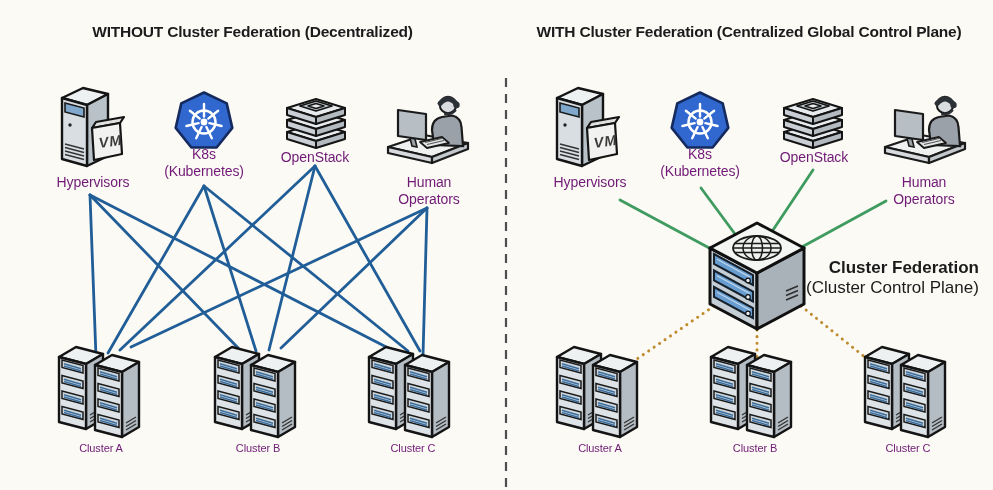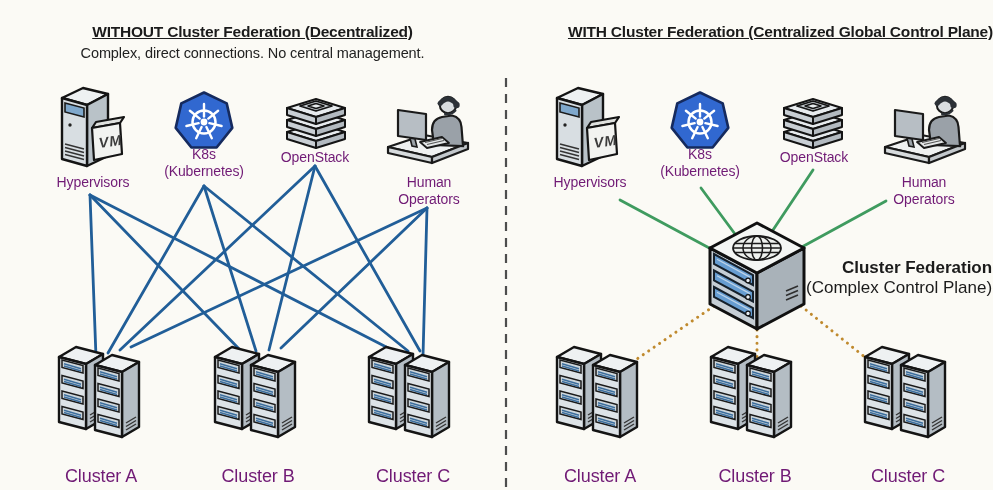--- a/index.html
+++ b/index.html
@@ -4,25 +4,25 @@
 <style>
   html,body{margin:0;padding:0;background:#e8e8e8;}
   .canvas{
     position:relative;width:993px;height:490px;overflow:hidden;
     background:#fbfaf5;
     font-family:"Liberation Sans", sans-serif;
     color:#1b1b1b;
   }
   .scene{position:absolute;left:0;top:0;width:993px;height:490px;pointer-events:none;}
   .panel-head{position:absolute;top:23px;text-align:center;}
-  .panel-head .t{font-size:15.5px;font-weight:700;letter-spacing:-0.2px;text-decoration:underline;}
+  .panel-head .t{font-size:15.5px;font-weight:700;letter-spacing:-0.2px;}
   .panel-head .s{font-size:14.5px;margin-top:4px;letter-spacing:-0.1px;color:#222;}
   .lbl{position:absolute;transform:translateX(-50%);text-align:center;
        font-size:14px;line-height:17px;white-space:nowrap;color:#701a75;letter-spacing:-0.1px;}
-  .lbl.cluster{font-size:18px;margin-top:28px;}
+  .lbl.cluster{font-size:11px;}
   .fed-label{position:absolute;left:806px;top:258px;font-size:17px;line-height:20px;white-space:nowrap;text-align:right;}
   .fed-label .b{font-weight:700;}
   svg text.vm{font-family:"Liberation Sans",sans-serif;font-size:14.5px;font-style:italic;font-weight:700;fill:#3c3c3c;letter-spacing:1px;}
 </style>
 </head>
 <body>
 
 <div class="canvas" style="background: rgb(251, 250, 245);">
 
   <svg class="scene" viewBox="0 0 993 490">
@@ -202,54 +202,53 @@
       <g stroke="#2e2e2e" stroke-width="1.6">
         <line x1="786" y1="291" x2="798" y2="286"></line>
         <line x1="786" y1="295.5" x2="798" y2="290.5"></line>
         <line x1="786" y1="300" x2="798" y2="295"></line>
       </g>
     </g>
   </svg>
 
   <div class="panel-head" style="left:0;width:505px;">
     <div class="t">WITHOUT Cluster Federation (Decentralized)</div>
-    <div class="s">Complex, direct connections. No central management.</div>
   </div>
 
   <div class="lbl" style="left:93px;top:174px;">Hypervisors</div>
   <div class="lbl" style="left:204px;top:146px;">
     <span style="display:block">K8s</span>
     <span style="display:block">(Kubernetes)</span>
   </div>
   <div class="lbl" style="left:315px;top:149px;">OpenStack</div>
   <div class="lbl" style="left:429px;top:174px;">
     <span style="display:block">Human</span>
     <span style="display:block">Operators</span>
   </div>
   <div class="lbl cluster" style="left:101px;top:440px;">Cluster A</div>
   <div class="lbl cluster" style="left:258px;top:440px;">Cluster B</div>
   <div class="lbl cluster" style="left:413px;top:440px;">Cluster C</div>
 
-  <div class="panel-head" style="left:505px;width:488px;text-align:right;">
+  <div class="panel-head" style="left:505px;width:488px;">
     <div class="t">WITH Cluster Federation (Centralized Global Control Plane)</div>
   </div>
 
   <div class="lbl" style="left:590px;top:174px;">Hypervisors</div>
   <div class="lbl" style="left:700px;top:146px;">
     <span style="display:block">K8s</span>
     <span style="display:block">(Kubernetes)</span>
   </div>
   <div class="lbl" style="left:814px;top:149px;">OpenStack</div>
   <div class="lbl" style="left:924px;top:174px;">
     <span style="display:block">Human</span>
     <span style="display:block">Operators</span>
   </div>
 
   <div class="fed-label">
     <span class="b" style="display:block">Cluster Federation</span>
-    <span style="display:block">(Complex Control Plane)</span>
+    <span style="display:block">(Cluster Control Plane)</span>
   </div>
 
   <div class="lbl cluster" style="left:600px;top:440px;">Cluster A</div>
   <div class="lbl cluster" style="left:755px;top:440px;">Cluster B</div>
   <div class="lbl cluster" style="left:908px;top:440px;">Cluster C</div>
 
 </div>
 
 </body></html>

